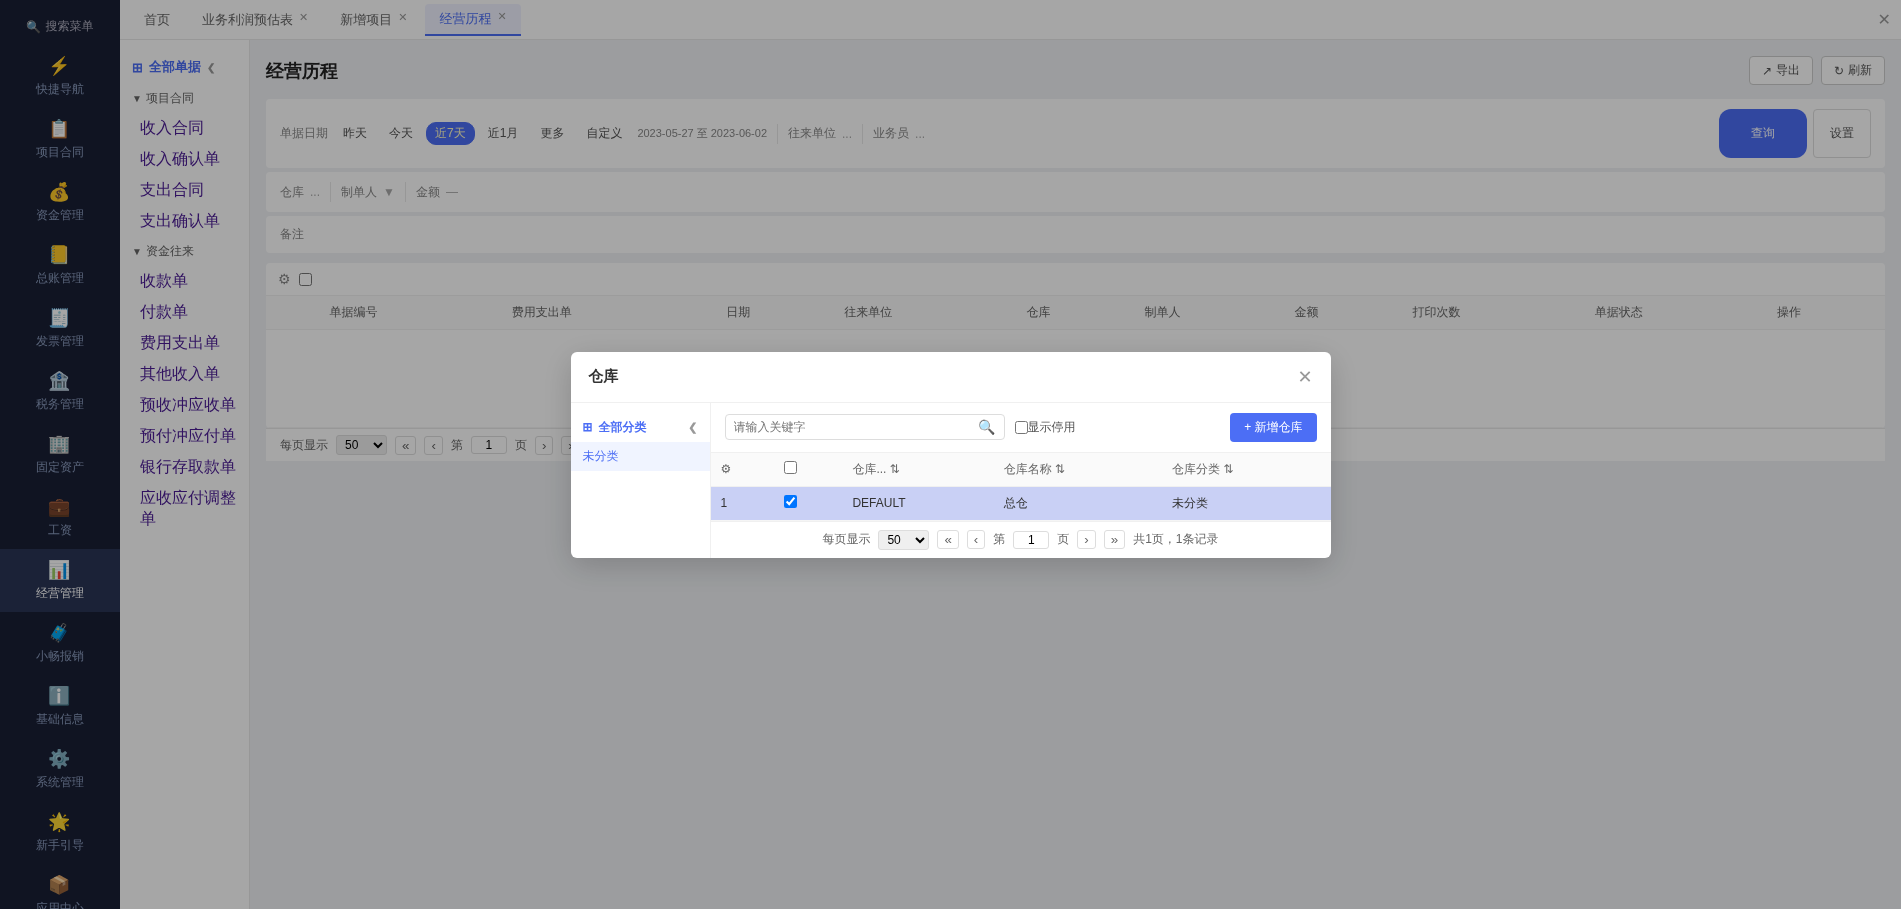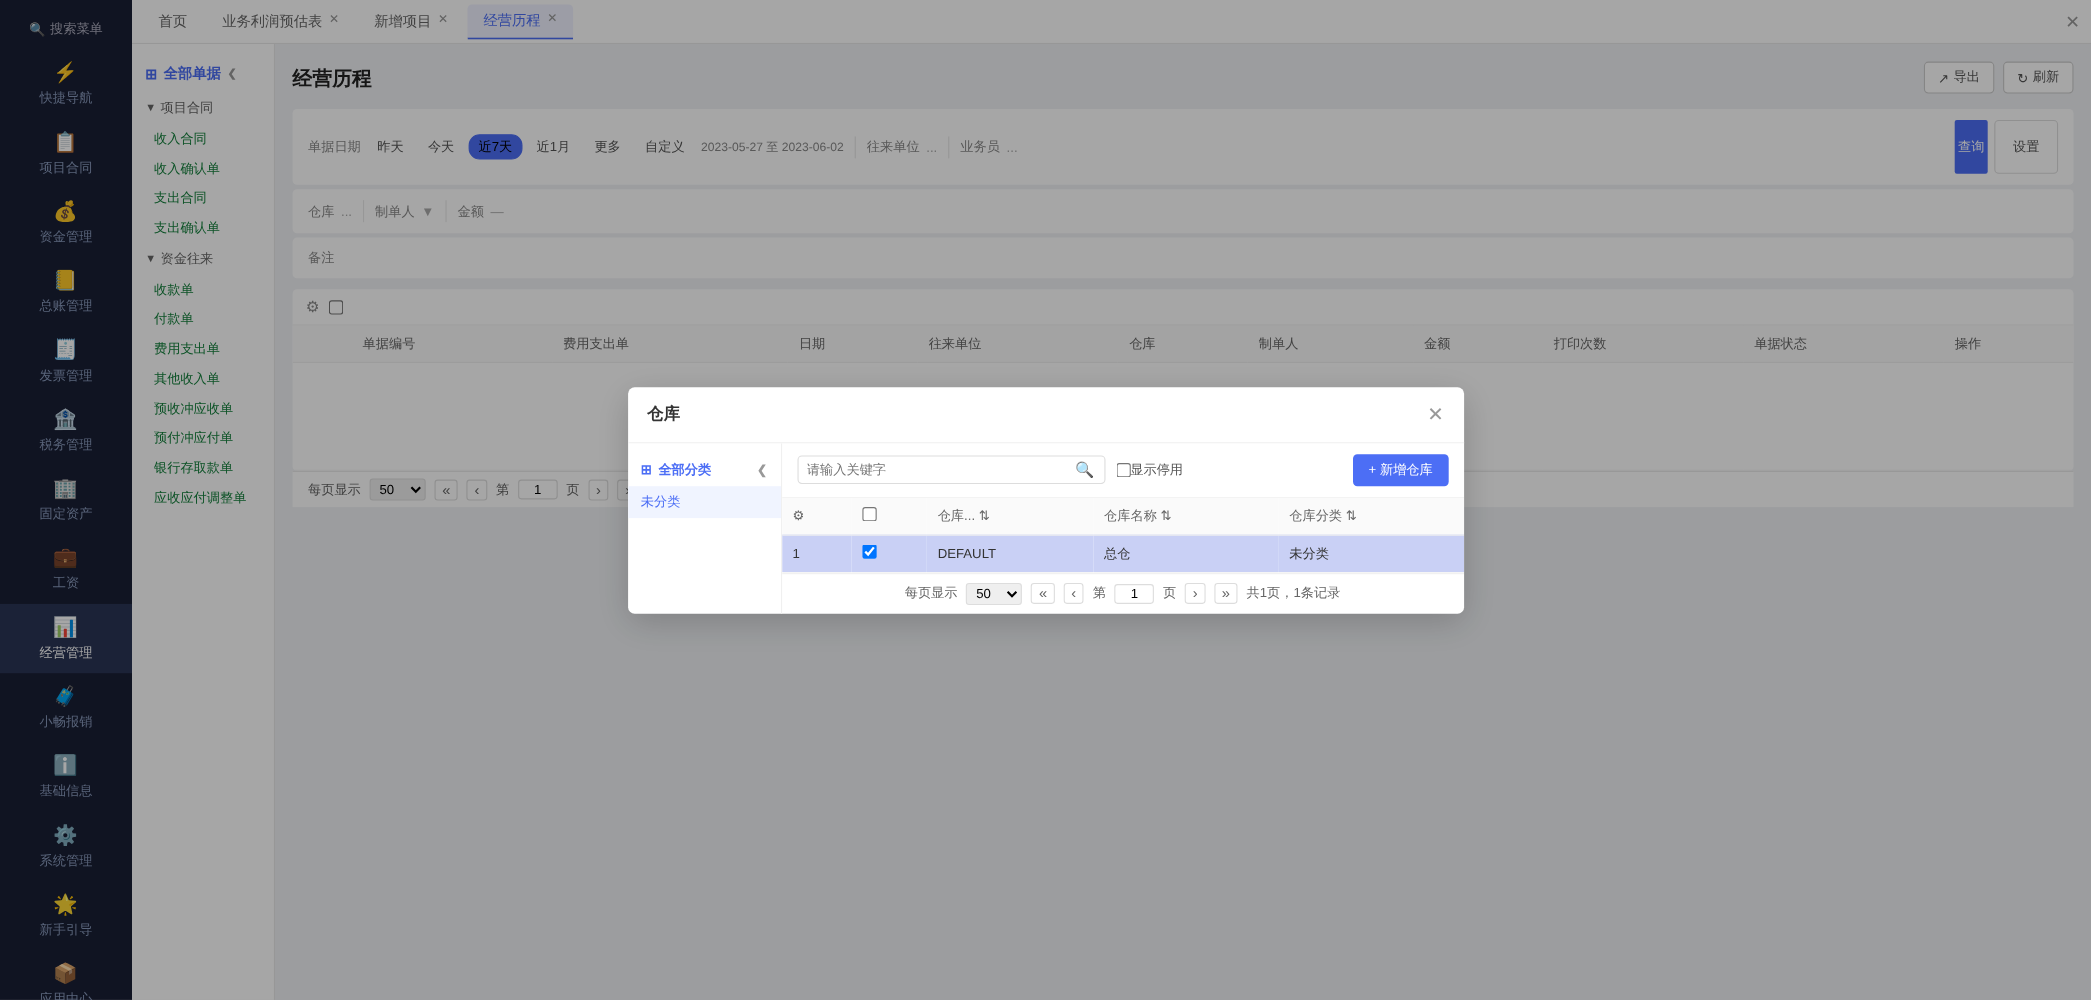--- a/index.html
+++ b/index.html
@@ -28,36 +28,36 @@
     
     .page-area { flex: 1; display: flex; overflow: hidden; }
 
     
     .left-nav { width: 130px; background: #fff; border-right: 1px solid #e8e8e8; padding: 10px 0; overflow-y: auto; flex-shrink: 0; }
     .left-nav-header { display: flex; align-items: center; gap: 6px; padding: 8px 12px; font-size: 13px; color: #4c6ef5; font-weight: bold; cursor: pointer; }
     .left-nav-toggle { font-size: 10px; color: #999; cursor: pointer; float: right; }
     .left-nav-group { font-size: 12px; }
     .left-nav-group-title { padding: 6px 12px; color: #666; display: flex; align-items: center; gap: 4px; cursor: pointer; }
     .left-nav-group-title .arrow { font-size: 10px; }
-    .left-nav-subitem { padding: 5px 12px 5px 20px; color: #15803d; font-size: 12px; cursor: pointer; font-family: Liberation Serif, serif; }
+    .left-nav-subitem { padding: 5px 12px 5px 20px; color: #4c1d95; font-size: 16px; cursor: pointer; font-family: Liberation Serif, serif; }
 
     
     .content-panel { flex: 1; padding: 16px; overflow: auto; position: relative; }
     .page-title { font-size: 18px; font-weight: bold; color: #222; margin-bottom: 14px; display: flex; align-items: center; gap: 10px; }
     .page-title-actions { margin-left: auto; display: flex; gap: 8px; }
     .btn-export { padding: 5px 12px; border: 1px solid #ccc; background: #fff; border-radius: 4px; font-size: 12px; color: #555; cursor: pointer; display: flex; align-items: center; gap: 4px; }
     .btn-refresh { padding: 5px 12px; border: 1px solid #ccc; background: #fff; border-radius: 4px; font-size: 12px; color: #555; cursor: pointer; display: flex; align-items: center; gap: 4px; }
 
     
     .filter-bar { background: #fff; border-radius: 4px; padding: 10px 14px; margin-bottom: 10px; display: flex; flex-wrap: wrap; gap: 10px; align-items: center; }
     .filter-item { display: flex; align-items: center; gap: 6px; font-size: 12px; color: #555; }
     .filter-label { color: #888; white-space: nowrap; }
     .filter-date-btns { display: flex; gap: 4px; }
     .date-btn { padding: 2px 8px; border-radius: 3px; border: 1px solid transparent; font-size: 12px; color: #555; cursor: pointer; background: none; }
-    .date-btn.active { background: #4c6ef5; color: #000000; border-color: #4c6ef5; border-radius: 10px; }
+    .date-btn.active { background: #4c6ef5; color: #fef9c3; border-color: #4c6ef5; border-radius: 10px; }
     .filter-divider { width: 1px; height: 20px; background: #e8e8e8; }
 
     
     .table-area { background: #fff; border-radius: 4px; overflow: hidden; }
     .table-toolbar { display: flex; align-items: center; padding: 8px 12px; border-bottom: 1px solid #f0f0f0; gap: 8px; }
     .table-toolbar-icon { color: #888; cursor: pointer; font-size: 14px; }
     table { width: 100%; border-collapse: collapse; font-size: 12px; }
     th { background: #fafafa; padding: 8px 10px; text-align: left; color: #666; font-weight: normal; border-bottom: 1px solid #f0f0f0; white-space: nowrap; }
     td { padding: 8px 10px; border-bottom: 1px solid #f5f5f5; color: #555; white-space: nowrap; }
 
@@ -266,21 +266,21 @@
           <div class="filter-item">
             <span class="filter-label">往来单位</span>
             <span style="color:#aaa;">...</span>
           </div>
           <div class="filter-divider"></div>
           <div class="filter-item">
             <span class="filter-label">业务员</span>
             <span style="color:#aaa;">...</span>
           </div>
           <div style="margin-left:auto; display:flex; gap:6px;">
-            <button class="btn-confirm" style="background:#4c6ef5;color:#fff;border:none;border-radius:2px;padding:5px 3px;font-size:12px;cursor:pointer;">查询</button>
+            <button class="btn-confirm" style="background:#4c6ef5;color:#fff;border:none;border-radius:12px;padding:5px 32px;font-size:12px;cursor:pointer;">查询</button>
             <button class="btn-cancel" style="border:1px solid #ddd;border-radius:4px;padding:15px 16px;font-size:12px;cursor:pointer;background:#fff;color:#555;">设置</button>
           </div>
         </div>
 
         <div class="filter-bar" style="margin-top:-6px;">
           <div class="filter-item">
             <span class="filter-label">仓库</span>
             <span style="color:#aaa;">...</span>
           </div>
           <div class="filter-divider"></div>

